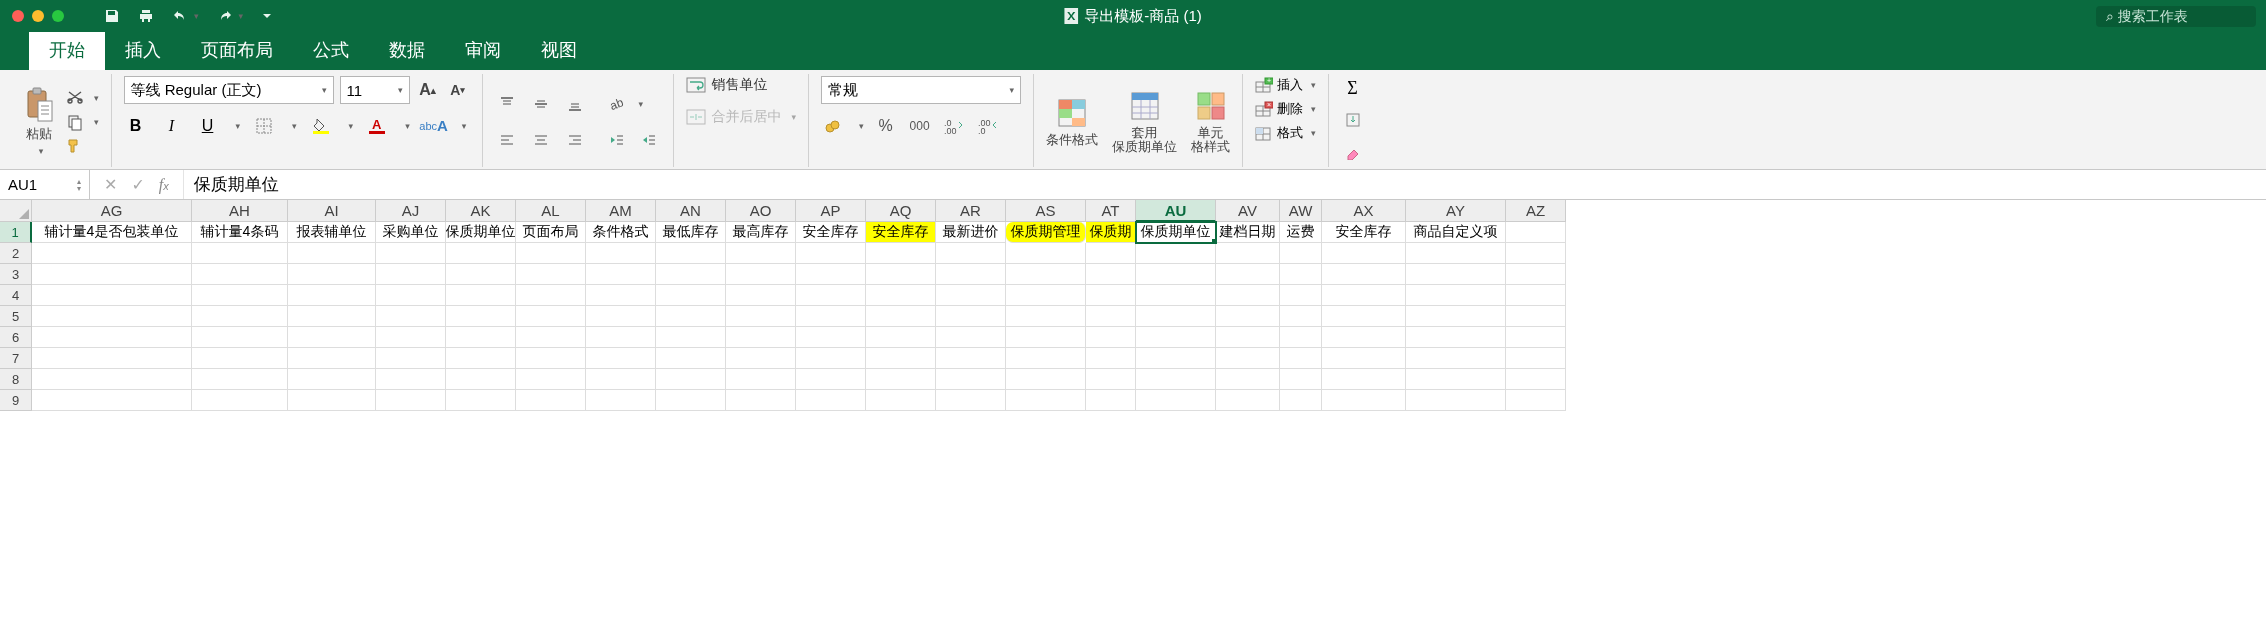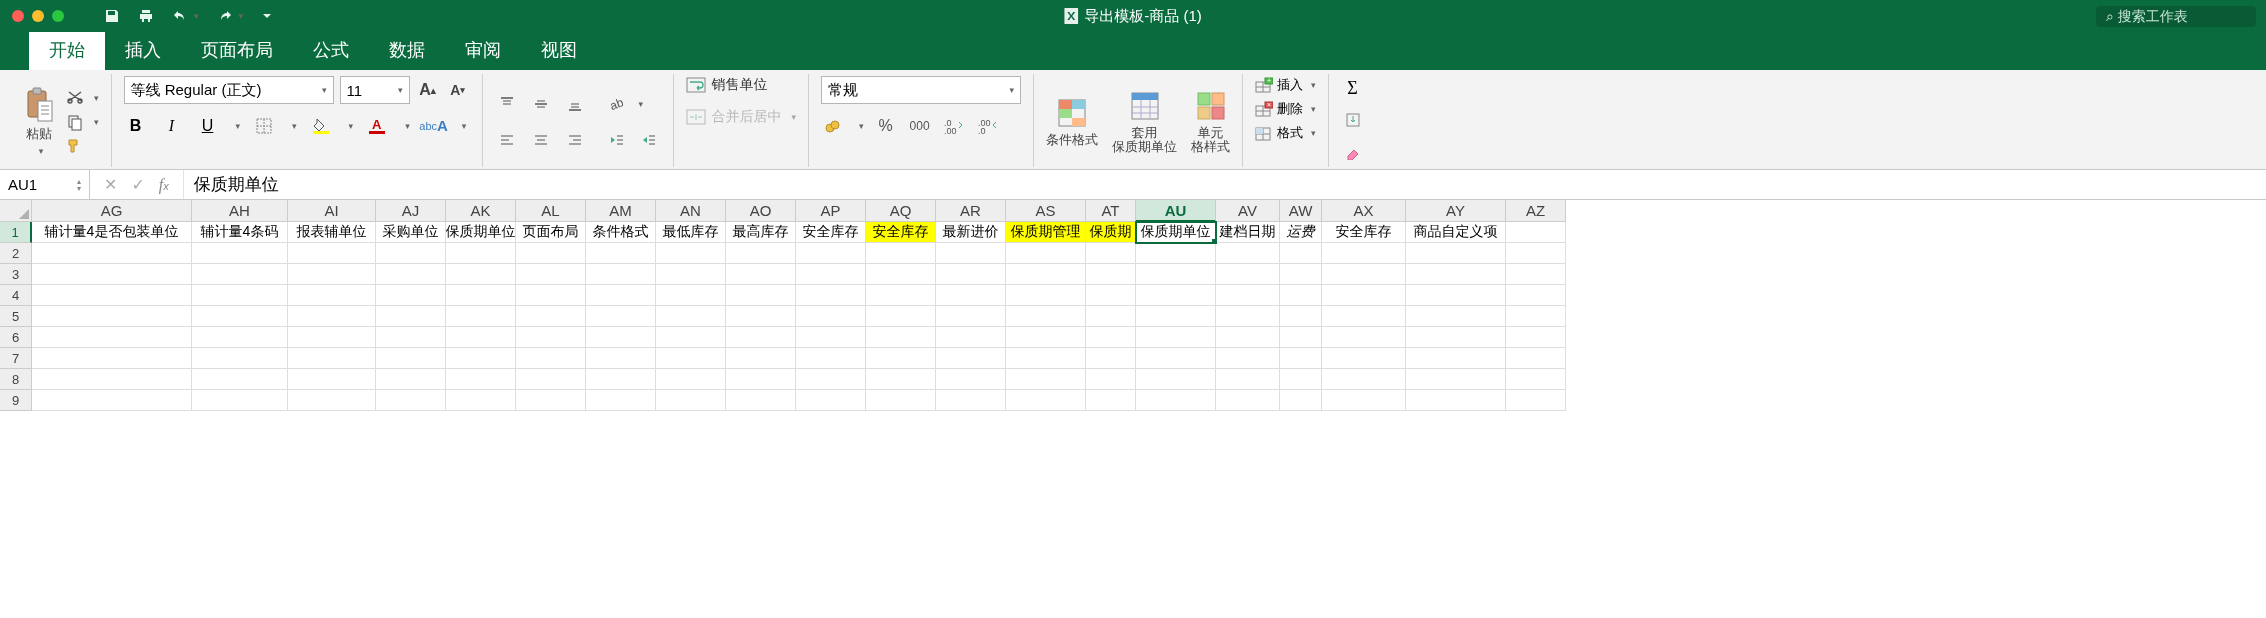--- a/index.html
+++ b/index.html
@@ -510,25 +510,25 @@
         <div class="cell" style="width: 88px;">报表辅单位</div>
         <div class="cell" style="width: 70px;">采购单位</div>
         <div class="cell" style="width: 70px;">保质期单位</div>
         <div class="cell" style="width: 70px;">页面布局</div>
         <div class="cell" style="width: 70px;">条件格式</div>
         <div class="cell" style="width: 70px;">最低库存</div>
         <div class="cell" style="width: 70px;">最高库存</div>
         <div class="cell" style="width: 70px;">安全库存</div>
         <div class="cell hl" style="width: 70px;">安全库存</div>
         <div class="cell" style="width: 70px;">最新进价</div>
-        <div class="cell hl" style="width: 80px;">保质期管理</div>
+        <div class="cell hl" style="width: 80px; border-radius: 7px;">保质期管理</div>
         <div class="cell hl" style="width: 50px;">保质期</div>
         <div class="cell sel-cell" style="width: 80px;">保质期单位</div>
         <div class="cell" style="width: 64px;">建档日期</div>
-        <div class="cell" style="width: 42px; font-style: italic;">运费</div>
+        <div class="cell" style="width: 42px;">运费</div>
         <div class="cell" style="width: 84px;">安全库存</div>
         <div class="cell" style="width: 100px;">商品自定义项</div>
         <div class="cell" style="width: 60px;"></div>
       </div>
       <div class="row-line">
         <div class="row-h">2</div>
         <div class="cell" style="width: 160px;"></div>
         <div class="cell" style="width: 96px;"></div>
         <div class="cell" style="width: 88px;"></div>
         <div class="cell" style="width: 70px;"></div>

